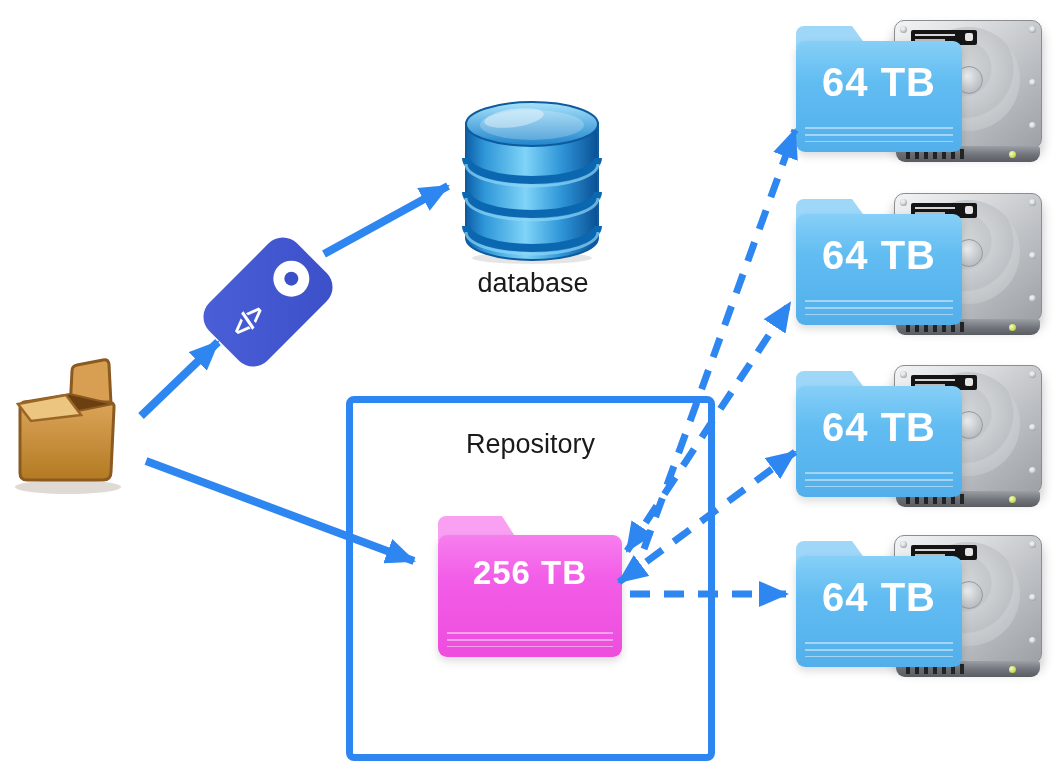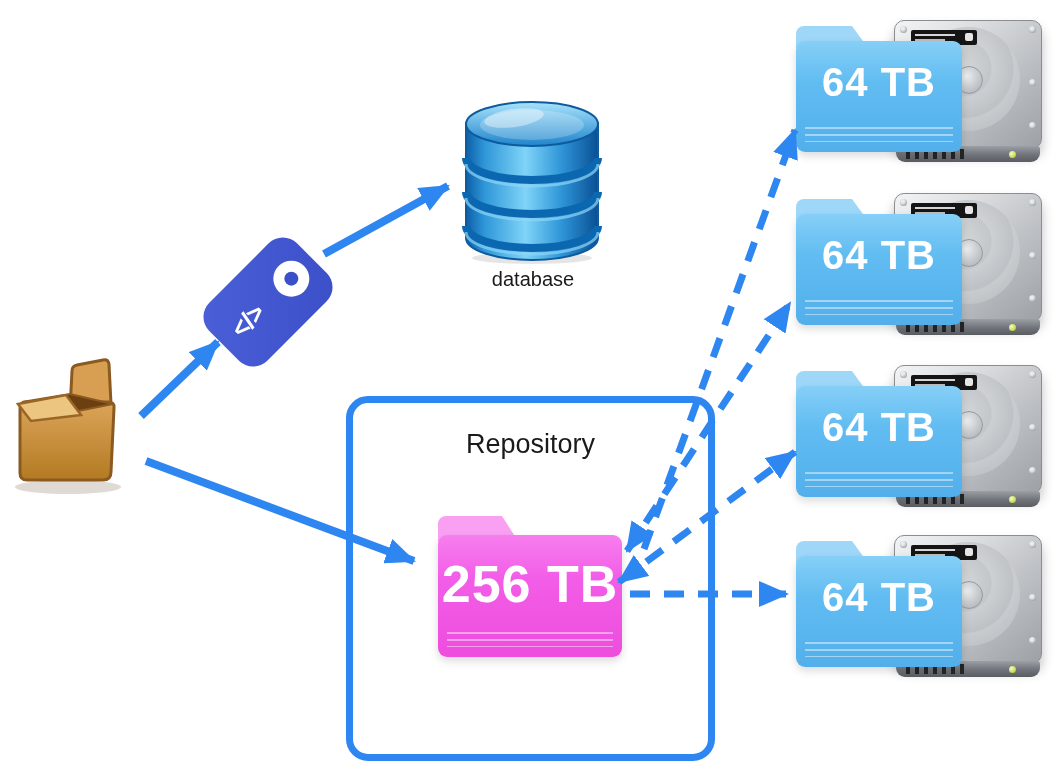--- a/index.html
+++ b/index.html
@@ -4,21 +4,21 @@
 <style>
   html,body{margin:0;padding:0;background:#ffffff;}
   #canvas{
     position:relative;width:1057px;height:777px;background:#ffffff;overflow:hidden;
     font-family:"Liberation Sans", sans-serif;color:#1a1a1a;
   }
   .abs{position:absolute;}
   
   #repo-box{
     left:346px;top:396px;width:369px;height:365px;box-sizing:border-box;
-    border:7px solid #2e86f1;border-radius:22px;background:transparent;
+    border:7px solid #2e86f1;border-radius:8px;background:transparent;
   }
   #repo-label{left:0;right:0;top:26px;text-align:center;font-size:27px;color:#1a1a1a;}
   
   .folder{position:absolute;}
   .folder .tab{position:absolute;left:0;top:0;border-radius:8px 10px 0 0;
     clip-path:polygon(0 0, calc(100% - 16px) 0, 100% 100%, 0 100%);}
   .folder .fbody{position:absolute;left:0;right:0;bottom:0;border-radius:9px;
     box-shadow:0 4px 8px rgba(0,0,0,0.14);}
   .folder .stripes{position:absolute;left:9px;right:9px;bottom:10px;height:15px;
     background:repeating-linear-gradient(180deg, rgba(255,255,255,0.45) 0 2px, transparent 2px 7px);}
@@ -26,25 +26,25 @@
     font-weight:bold;letter-spacing:1px;}
   
   .folder.blue{width:166px;height:126px;}
   .folder.blue .tab{width:72px;height:22px;background:#9ed7f8;}
   .folder.blue .fbody{top:15px;background:linear-gradient(180deg,#86cff7 0%,#60bcf1 38%,#53afeb 100%);}
   .folder.blue .size{top:34px;font-size:40px;}
   
   .folder.pink{left:438px;top:516px;width:184px;height:141px;}
   .folder.pink .tab{width:80px;height:25px;background:#f9a0f2;}
   .folder.pink .fbody{top:19px;background:linear-gradient(180deg,#f77eee 0%,#f25de7 36%,#ee4ddd 100%);}
-  .folder.pink .size{top:38px;font-size:52px;}
+  .folder.pink .size{top:38px;font-size:33px;}
   #blob-caption{left:408px;top:659px;width:240px;text-align:center;
     font-size:27px;line-height:32px;color:#1a1a1a;}
   
-  #database-label{left:433px;top:268px;width:200px;text-align:center;font-size:20px;}
+  #database-label{left:433px;top:268px;width:200px;text-align:center;font-size:27px;}
   
   #tag{left:206px;top:261px;width:124px;height:82px;border-radius:20px;
     background:linear-gradient(135deg,#4a5fd8 0%,#3b4fc9 100%);
     transform:rotate(-45deg);}
   #tag-hole{position:absolute;right:11px;top:50%;width:36px;height:36px;margin-top:-18px;
     border-radius:50%;background:#ffffff;}
   #tag-hole-dot{position:absolute;left:50%;top:50%;width:14px;height:14px;margin:-7px 0 0 -7px;
     border-radius:50%;background:#3b4fc9;}
   #tag-glyph{position:absolute;left:17px;top:50%;margin-top:-16px;color:#ffffff;
     font-weight:bold;font-size:26px;letter-spacing:-1px;}

